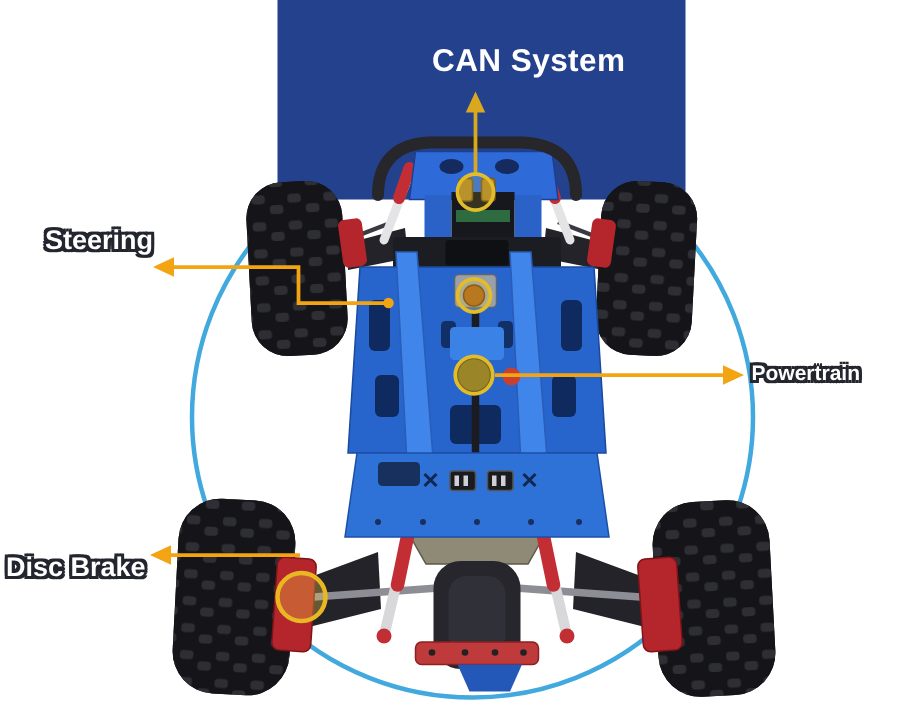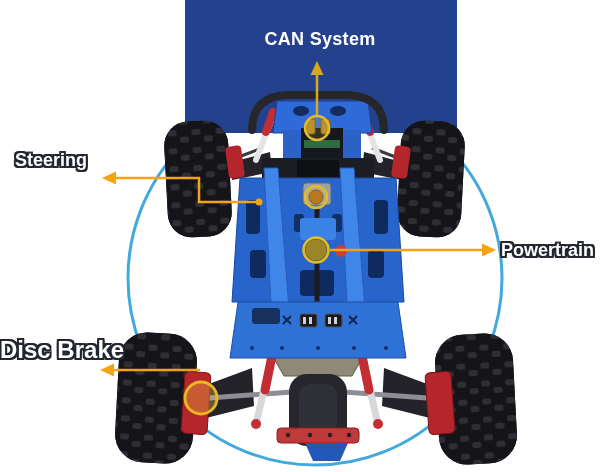--- a/index.html
+++ b/index.html
@@ -10,24 +10,24 @@
   .stage svg{position:absolute;left:0;top:0;}
   .label{position:absolute;font-weight:700;color:#ffffff;white-space:nowrap;}
   .label.plain{font-weight:600;letter-spacing:.3px;}
   .outlined{
     text-shadow:
       -2px -2px 0 #23252f, 2px -2px 0 #23252f,
       -2px  2px 0 #23252f, 2px  2px 0 #23252f,
       -2px  0   0 #23252f, 2px  0   0 #23252f,
        0   -2px 0 #23252f, 0    2px 0 #23252f;
   }
-  .lbl-can{left:235px;top:29px;width:170px;text-align:center;font-size:18px;}
-  .lbl-steering{left:15px;top:150px;width:100px;text-align:left;font-size:18px;line-height:21px;}
-  .lbl-powertrain{left:501px;top:240px;font-size:18px;}
-  .lbl-disc{left:0px;top:336px;width:97px;text-align:left;font-size:24px;}
+  .lbl-can{left:247px;top:29px;width:170px;text-align:right;font-size:21px;}
+  .lbl-steering{left:2px;top:150px;width:100px;text-align:right;font-size:18px;line-height:21px;}
+  .lbl-powertrain{left:501px;top:240px;font-size:14px;}
+  .lbl-disc{left:0px;top:368px;width:97px;text-align:right;font-size:18px;}
 </style>
 </head>
 <body>
 
 <div class="stage">
 
 <svg width="600" height="472" viewBox="0 0 600 472">
   <defs>
     <pattern id="tread" width="24" height="18" patternUnits="userSpaceOnUse">
       <rect width="24" height="18" fill="#141419"></rect>

